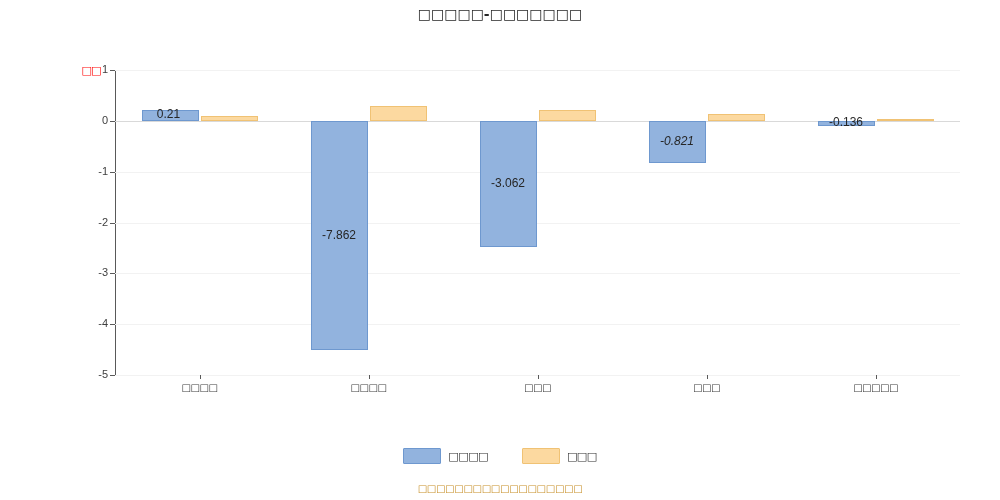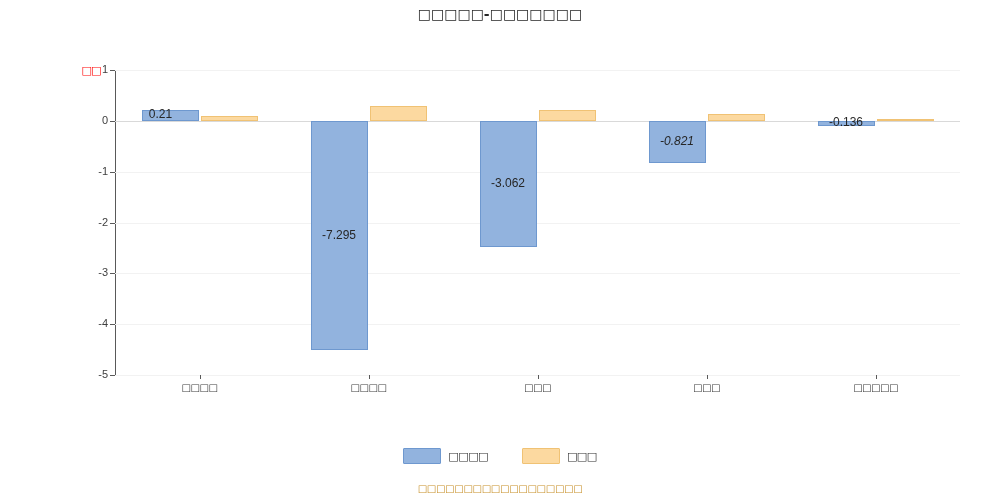--- a/index.html
+++ b/index.html
@@ -162,24 +162,24 @@
 
 <div id="plot-area">
     <div class="gridline" style="top: 0px;"></div>
     <div class="gridline zero" style="top: 50.8333px;"></div>
     <div class="gridline" style="top: 101.667px;"></div>
     <div class="gridline" style="top: 152.5px;"></div>
     <div class="gridline" style="top: 203.333px;"></div>
     <div class="gridline" style="top: 254.167px;"></div>
     <div class="gridline" style="top: 305px;"></div>
     <div class="bar blue" title="□□□□ 0.21" style="left: 26.5px; top: 40.1583px; width: 57px; height: 10.675px;"></div>
-    <div class="bar-label" style="left: 7px; width: 77px; top: 36.8333px;">0.21</div>
+    <div class="bar-label" style="left: 15px; width: 77px; top: 36.8333px;">0.21</div>
     <div class="bar orange" title="□□□ 0.09" style="left: 85.5px; top: 46.2583px; width: 57px; height: 4.575px;"></div>
     <div class="bar blue" title="□□□□ -4.517" style="left: 195.5px; top: 50.8333px; width: 57px; height: 229.614px;"></div>
-    <div class="bar-label" style="left: 185.5px; width: 77px; top: 157.64px;">-7.295</div>
+    <div class="bar-label" style="left: 185.5px; width: 77px; top: 157.64px;">-7.862</div>
     <div class="bar orange" title="□□□ 0.3" style="left: 254.5px; top: 35.5833px; width: 57px; height: 15.25px;"></div>
     <div class="bar blue" title="□□□□ -2.489" style="left: 364.5px; top: 50.8333px; width: 57px; height: 126.524px;"></div>
     <div class="bar-label" style="left: 354.5px; width: 77px; top: 106.095px;">-3.062</div>
     <div class="bar orange" title="□□□ 0.21" style="left: 423.5px; top: 40.1583px; width: 57px; height: 10.675px;"></div>
     <div class="bar blue" title="□□□□ -0.821" style="left: 533.5px; top: 50.8333px; width: 57px; height: 41.7342px;"></div>
     <div class="bar-label" style="left: 523.5px; width: 77px; top: 63.7004px; font-style: italic;">-0.821</div>
     <div class="bar orange" title="□□□ 0.13" style="left: 592.5px; top: 44.225px; width: 57px; height: 6.60833px;"></div>
     <div class="bar blue" title="□□□□ -0.101" style="left: 702.5px; top: 50.8333px; width: 57px; height: 5.13417px;"></div>
     <div class="bar-label" style="left: 692.5px; width: 77px; top: 45.4004px;">-0.136</div>
     <div class="bar orange" title="□□□ 0.03" style="left: 761.5px; top: 49.3083px; width: 57px; height: 1.525px;"></div>

